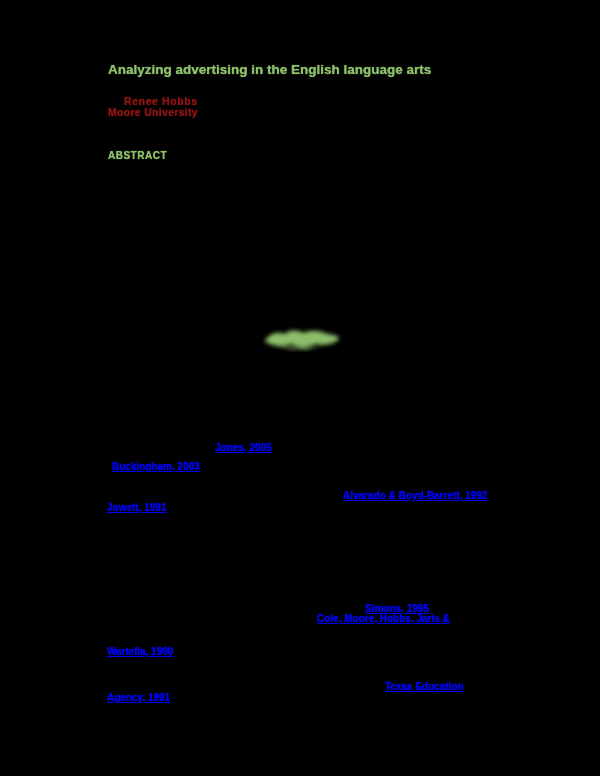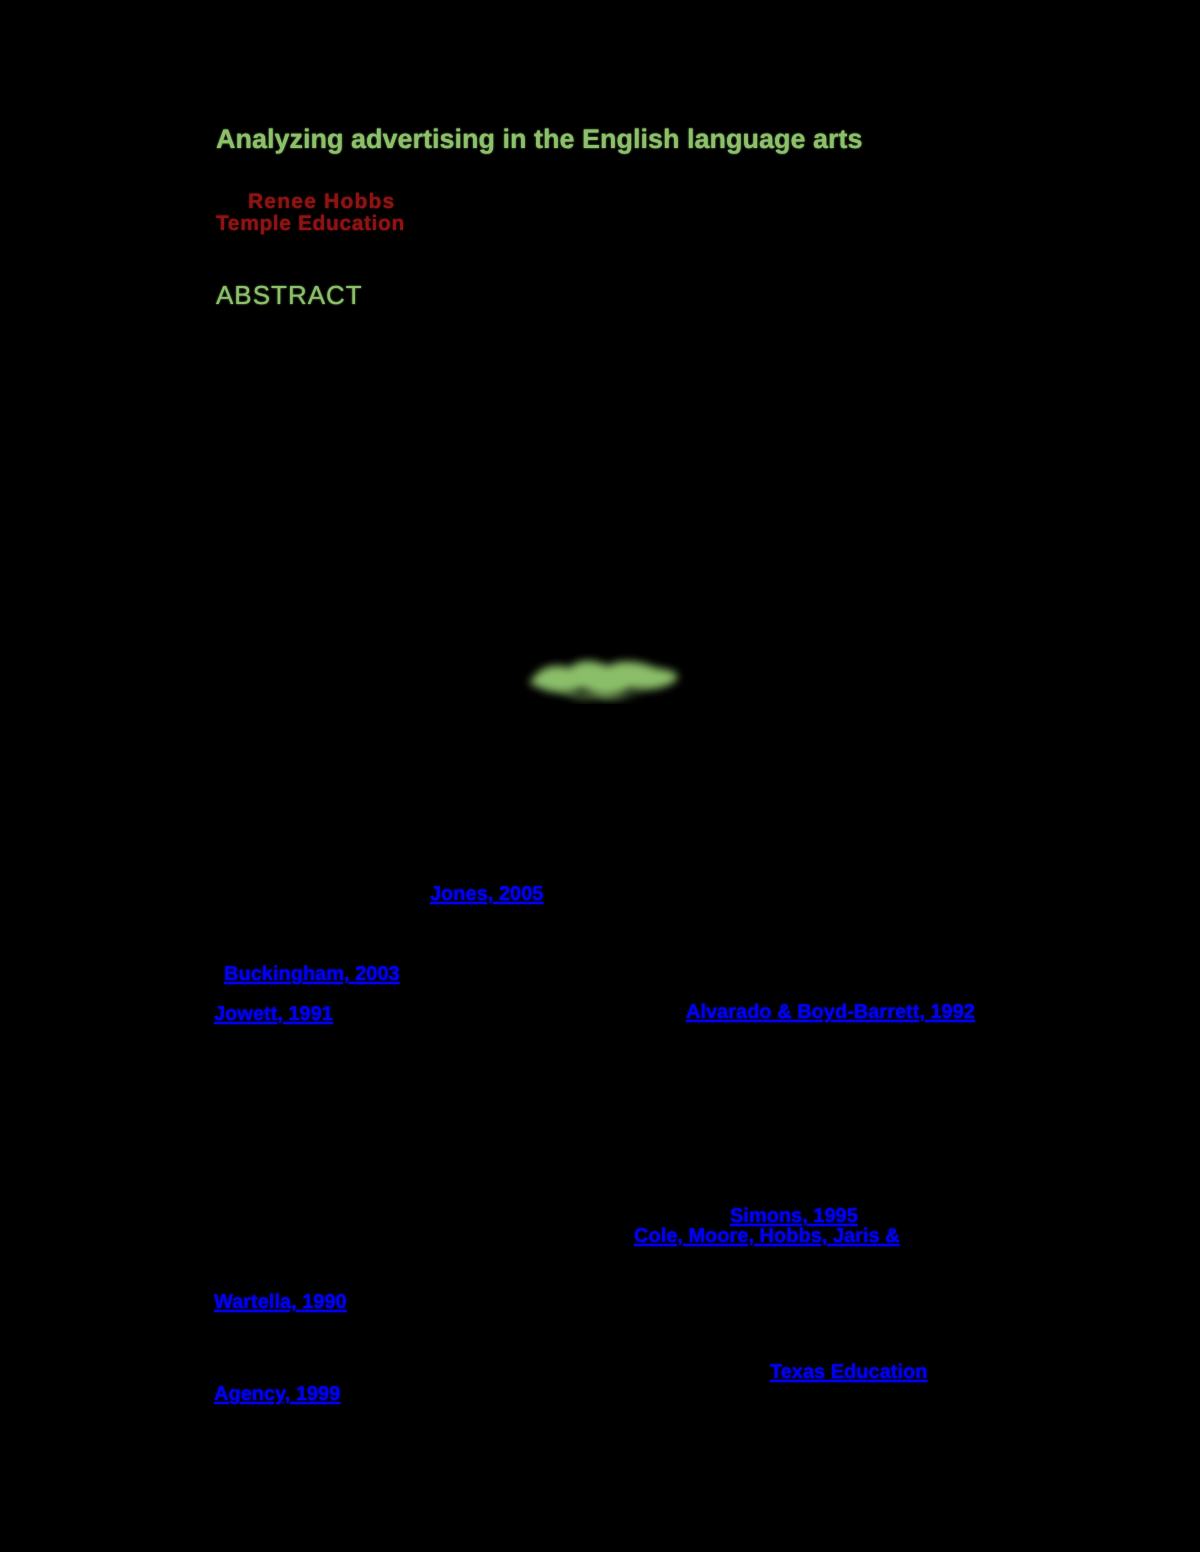--- a/index.html
+++ b/index.html
@@ -35,22 +35,22 @@
     text-shadow:0 0 1px var(--author-red);
     margin-left:16px;
   }
   .affiliation{
     left:108px;top:106px;
     font-size:10.5px;font-weight:bold;letter-spacing:.3px;
     color:var(--author-red);
     text-shadow:0 0 1px var(--author-red);
   }
   .abstract-heading{
-    left:108px;top:140px;
-    font-size:13px;font-weight:normal;letter-spacing:.5px;
+    left:108px;top:150px;
+    font-size:10px;font-weight:bold;letter-spacing:.5px;
     color:var(--title-green);
     text-shadow:0 0 1px var(--title-green);
   }
   .cite{
     position:absolute;
     font-size:10px;font-weight:bold;
     color:var(--link-blue);
     text-decoration:underline;
     text-shadow:0 0 1px var(--link-blue);
     cursor:pointer;
@@ -61,36 +61,36 @@
 </head>
 <body>
 
 <div class="canvas">
 
   <div class="abs paper-title">
     <span>Analyzing advertising in the English language arts</span><br>
   </div>
 
   <div class="abs author">Renee Hobbs</div>
-  <div class="abs affiliation">Temple Education</div>
+  <div class="abs affiliation">Moore University</div>
   <div class="abs abstract-heading">ABSTRACT</div>
 
   <svg class="scribble" width="88" height="34" viewBox="0 0 88 34" aria-hidden="true">
     <defs>
       <filter id="blurf" x="-30%" y="-30%" width="160%" height="160%">
         <feGaussianBlur stdDeviation="2.1"></feGaussianBlur>
       </filter>
     </defs>
     <path filter="url(#blurf)" fill="#97cf72" opacity="0.92" d="M8,19 C11,13 19,10 27,13 C31,8 40,9 46,12 C53,8 63,10 70,13 C78,14 83,16 80,19 C76,23 66,25 57,23 C50,28 40,27 33,23 C25,27 15,25 10,22 C6,21 6,20 8,19 Z"></path>
     <path filter="url(#blurf)" fill="#97cf72" opacity="0.55" d="M20,22 C28,26 36,26 44,24 C52,27 60,26 66,22 C60,28 48,30 40,28 C32,30 24,27 20,22 Z"></path>
   </svg>
 
   <a class="cite" style="left:215px;top:442px;">Jones, 2005</a>
-  <a class="cite" style="left:112px;top:482px;">Buckingham, 2003</a>
-  <a class="cite" style="left:343px;top:490px;margin-top:11px;">Alvarado &amp; Boyd-Barrett, 1992</a>
+  <a class="cite" style="left:112px;top:461px;">Buckingham, 2003</a>
+  <a class="cite" style="left:343px;top:490px;">Alvarado &amp; Boyd-Barrett, 1992</a>
   <a class="cite" style="left:107px;top:502px;">Jowett, 1991</a>
   <a class="cite" style="left:345px;top:603px;padding-left:20px;">Simons, 1995</a>
   <a class="cite" style="left:317px;top:613px;text-decoration:underline;">Cole, Moore, Hobbs, Jaris &amp;</a>
   <a class="cite" style="left:107px;top:646px;">Wartella, 1990</a>
   <a class="cite" style="left:385px;top:681px;">Texas Education</a>
-  <a class="cite" style="left:107px;top:692px;">Agency, 1999</a>
+  <a class="cite" style="left:107px;top:692px;">Agency, 1991</a>
 
 </div>
 
 </body></html>

